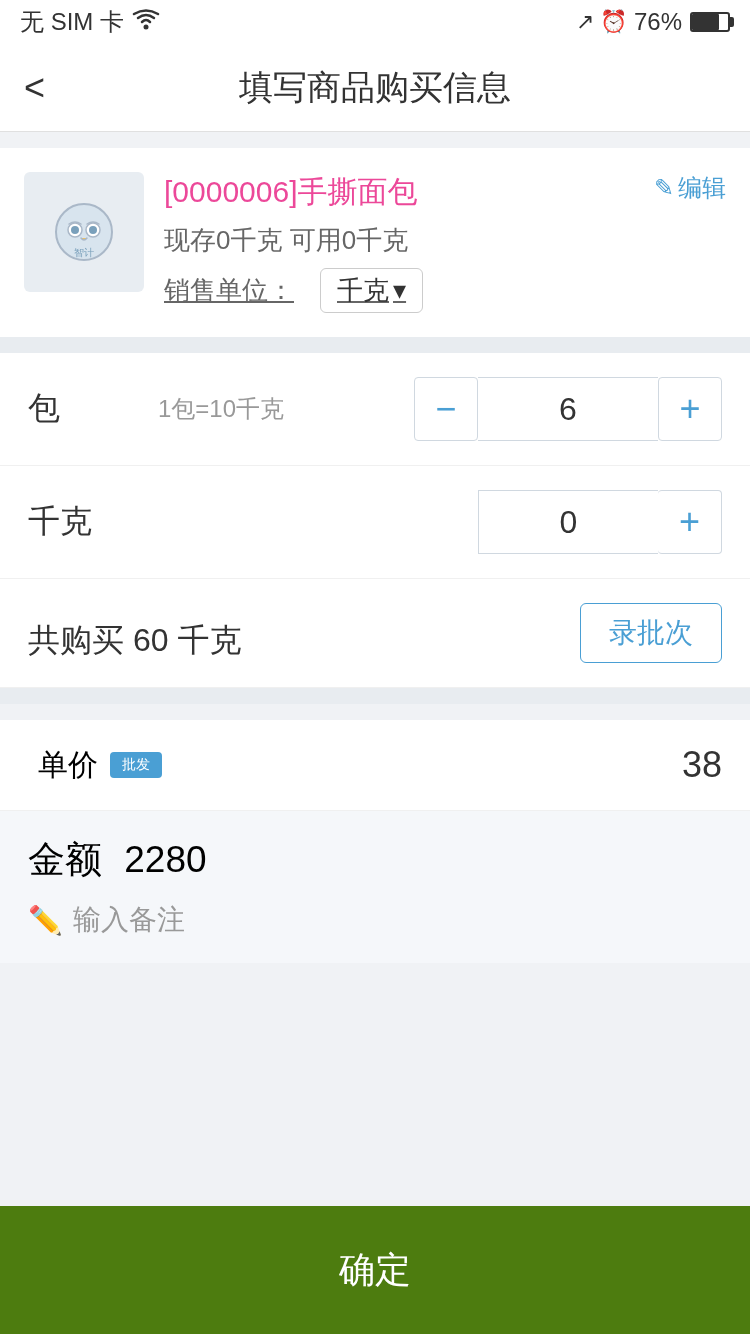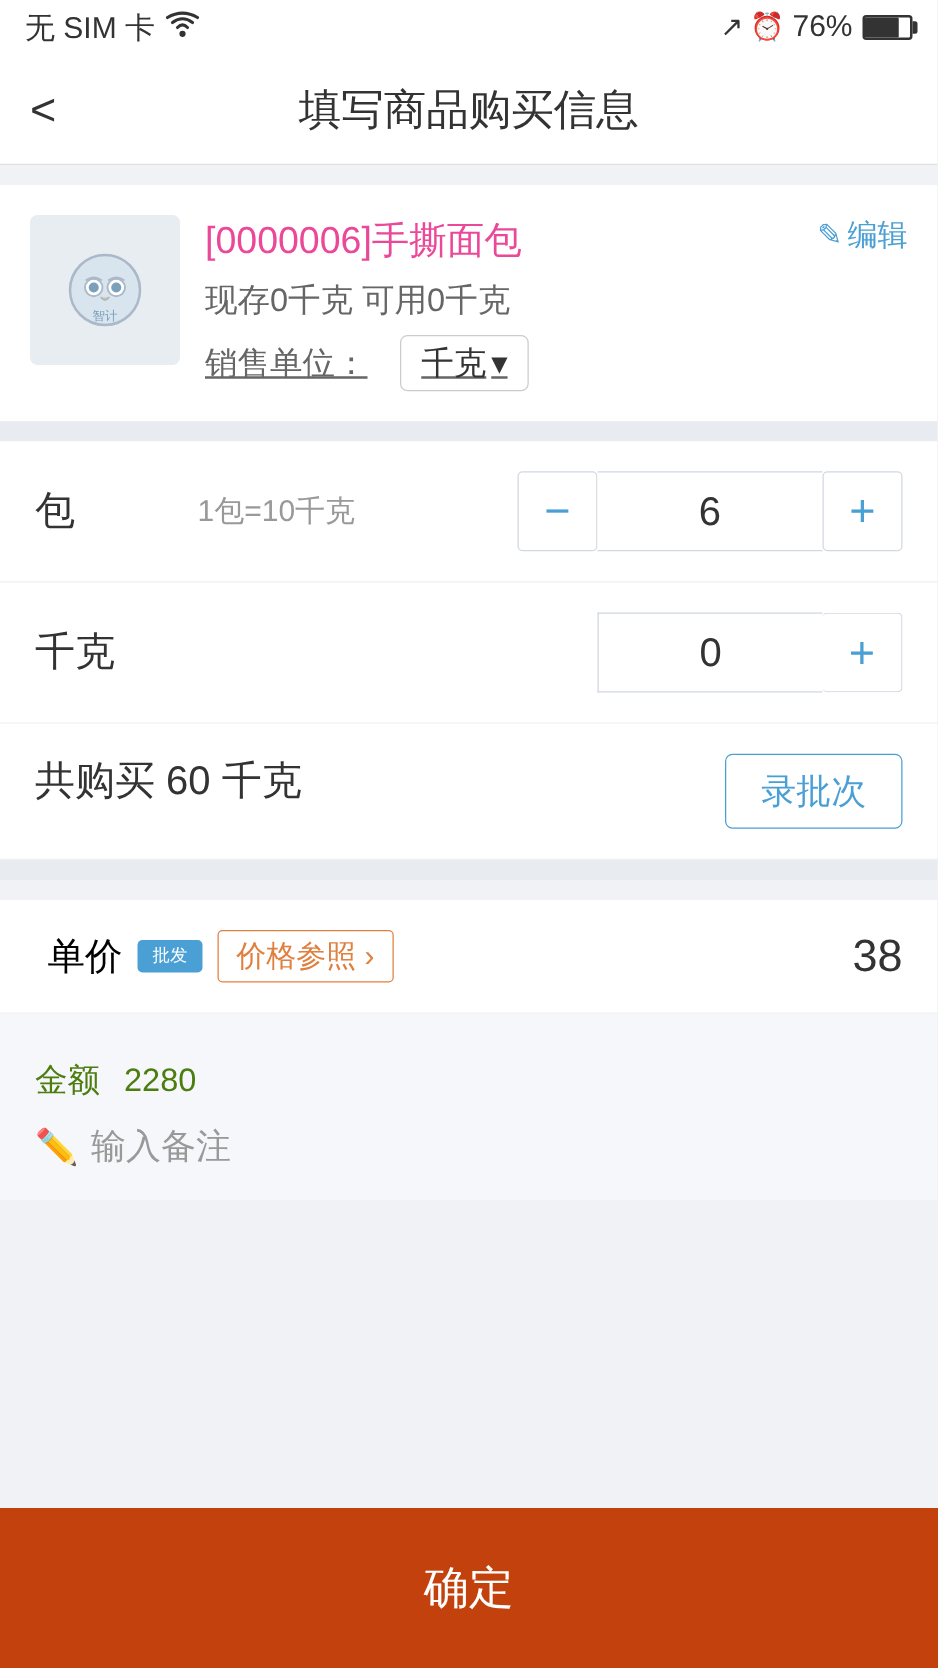--- a/index.html
+++ b/index.html
@@ -199,21 +199,21 @@
       border-right: none;
       text-align: center;
       font-size: 32px;
       color: #333;
       background: #fff;
     }
 
     
     .summary-row {
       display: flex;
-      align-items: flex-start;
+      align-items: flex-end;
       justify-content: space-between;
       padding: 24px 28px;
       background: #fff;
       border-bottom: 1px solid #f0f0f0;
     }
     .summary-text {
       font-size: 32px;
       color: #333;
     }
     .batch-btn {
@@ -268,24 +268,23 @@
       color: #333;
       font-weight: 500;
     }
 
     
     .amount-section {
       background: #f5f7fa;
       padding: 24px 28px;
     }
     .amount-row {
-      font-size: 26px;
-      color: #4d7c0f;
+      font-size: 37px;
+      color: #000000;
       margin-bottom: 16px;
-      margin-top: 12px;
     }
     .remark-row {
       display: flex;
       align-items: center;
       gap: 10px;
       font-size: 28px;
       color: #999;
     }
     .pencil-icon {
       font-size: 28px;
@@ -299,21 +298,21 @@
       min-height: 350px;
     }
 
     
     .confirm-bar {
       position: fixed;
       bottom: 0;
       left: 0;
       width: 750px;
       height: 128px;
-      background: #c2410c;
+      background: #4d7c0f;
       display: flex;
       align-items: center;
       justify-content: center;
       cursor: pointer;
     }
     .confirm-text {
       font-size: 36px;
       color: #fff;
       font-weight: 500;
     }
@@ -412,21 +411,20 @@
     <button class="batch-btn">录批次</button>
   </div>
 </div>
 
 <div class="section-divider"></div>
 
 <div class="price-section">
   <div class="price-row">
     <span class="price-label">单价</span>
     <span class="price-tag">批发</span>
-    <span class="price-ref-btn">价格参照 ›</span>
     <span class="price-value">38</span>
   </div>
 </div>
 
 <div class="amount-section">
   <div class="amount-row">
     <span>金额</span>
     <span style="margin-left:12px; font-weight:500;">2280</span>
   </div>
   <div class="remark-row">

